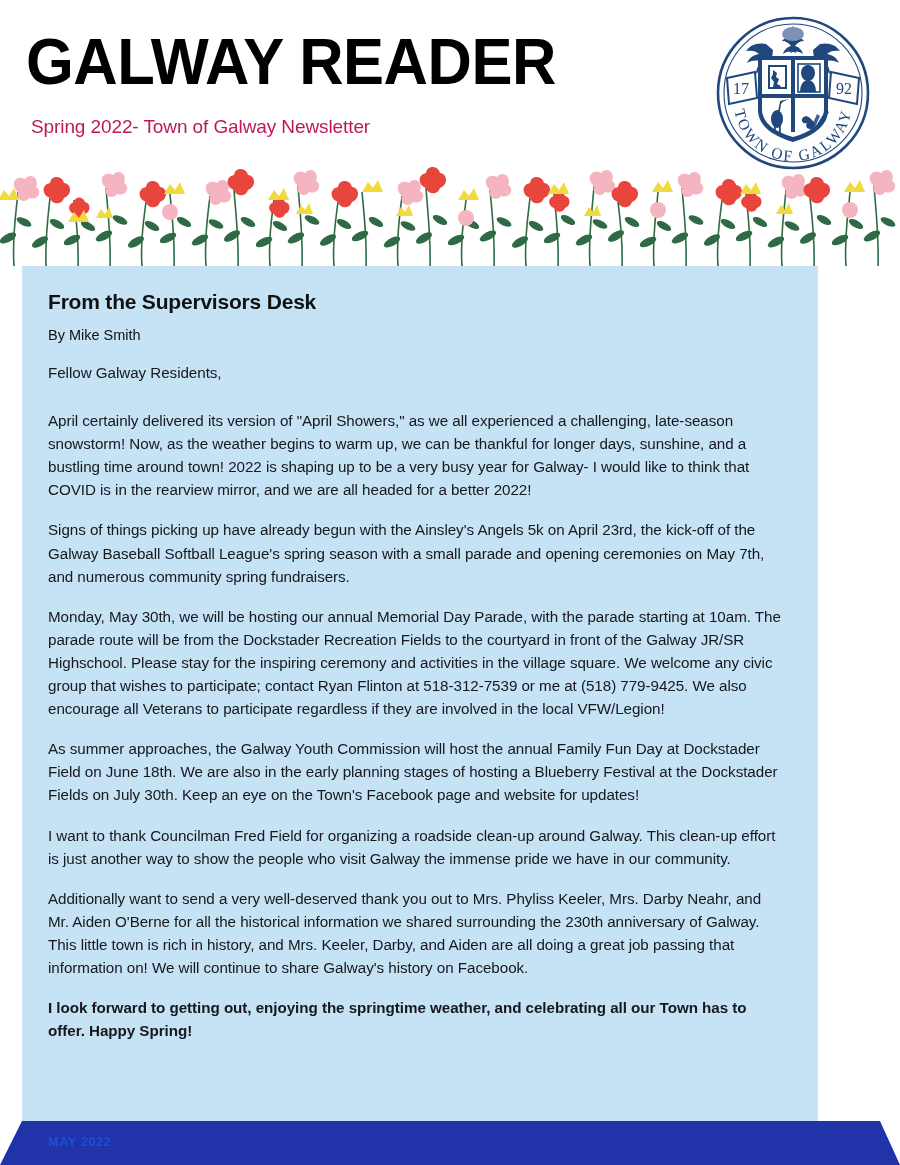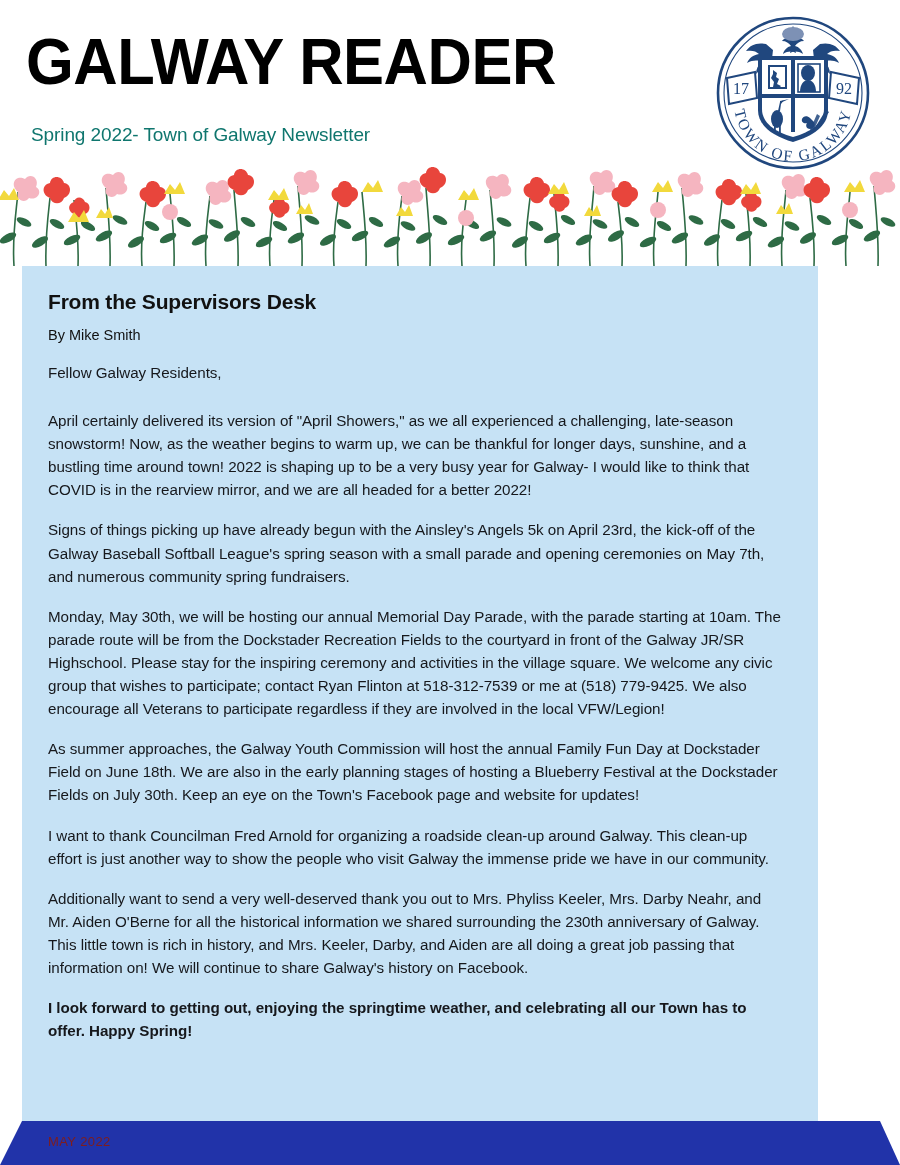--- a/index.html
+++ b/index.html
@@ -37,24 +37,23 @@
     transform: scaleX(0.96);
     transform-origin: left top;
     white-space: nowrap;
   }
   .masthead-subtitle {
     position: absolute;
     left: 31px;
     top: 116px;
     font-size: 19px;
     font-weight: 400;
-    color: #0f766e;
+    color: #be185d;
     letter-spacing: -0.1px;
     white-space: nowrap;
-    margin-top: 8px;
   }
 
   
   .seal {
     position: absolute;
     right: 28px;
     top: 14px;
     width: 158px;
     height: 158px;
   }
@@ -117,22 +116,22 @@
     width: 900px;
     height: 44px;
     background: #2133a9;
     clip-path: polygon(22px 0, 880px 0, 900px 44px, 0 44px);
   }
   .footer-label {
     position: absolute;
     left: 48px;
     top: 13px;
     font-size: 13px;
-    font-weight: 400;
-    color: #7f1d1d;
+    font-weight: 700;
+    color: #1d4ed8;
     letter-spacing: 0.4px;
   }
 </style>
 </head>
 <body>
 
 <div class="masthead">
   <div class="masthead-title">GALWAY READER</div>
   <div class="masthead-subtitle">Spring 2022- Town of Galway Newsletter</div>
 
@@ -351,21 +350,21 @@
 
 <div class="content-panel">
   <h2 class="article-title">From the Supervisors Desk</h2>
   <div class="article-byline">By Mike Smith</div>
 
   <p class="article-p lead">Fellow Galway Residents,</p>
   <p class="article-p">April certainly delivered its version of "April Showers," as we all experienced a challenging, late-season snowstorm! Now, as the weather begins to warm up, we can be thankful for longer days, sunshine, and a bustling time around town! 2022 is shaping up to be a very busy year for Galway- I would like to think that COVID is in the rearview mirror, and we are all headed for a better 2022!</p>
   <p class="article-p">Signs of things picking up have already begun with the Ainsley's Angels 5k on April 23rd, the kick-off of the Galway Baseball Softball League's spring season with a small parade and opening ceremonies on May 7th, and numerous community spring fundraisers.</p>
   <p class="article-p">Monday, May 30th, we will be hosting our annual Memorial Day Parade, with the parade starting at 10am. The parade route will be from the Dockstader Recreation Fields to the courtyard in front of the Galway JR/SR Highschool. Please stay for the inspiring ceremony and activities in the village square. We welcome any civic group that wishes to participate; contact Ryan Flinton at 518-312-7539 or me at (518) 779-9425. We also encourage all Veterans to participate regardless if they are involved in the local VFW/Legion!</p>
   <p class="article-p">As summer approaches, the Galway Youth Commission will host the annual Family Fun Day at Dockstader Field on June 18th. We are also in the early planning stages of hosting a Blueberry Festival at the Dockstader Fields on July 30th. Keep an eye on the Town's Facebook page and website for updates!</p>
-  <p class="article-p">I want to thank Councilman Fred Arnold for organizing a roadside clean-up around Galway. This clean-up effort is just another way to show the people who visit Galway the immense pride we have in our community.</p>
+  <p class="article-p">I want to thank Councilman Fred Field for organizing a roadside clean-up around Galway. This clean-up effort is just another way to show the people who visit Galway the immense pride we have in our community.</p>
   <p class="article-p">Additionally want to send a very well-deserved thank you out to Mrs. Phyliss Keeler, Mrs. Darby Neahr, and Mr. Aiden O'Berne for all the historical information we shared surrounding the 230th anniversary of Galway. This little town is rich in history, and Mrs. Keeler, Darby, and Aiden are all doing a great job passing that information on! We will continue to share Galway's history on Facebook.</p>
   <p class="article-p tight">I look forward to getting out, enjoying the springtime weather, and celebrating all our Town has to offer. Happy Spring!</p>
 </div>
 
 <div class="footer-banner">
   <div class="footer-shape"></div>
   <div class="footer-label">MAY 2022</div>
 </div>
 
 </body></html>

